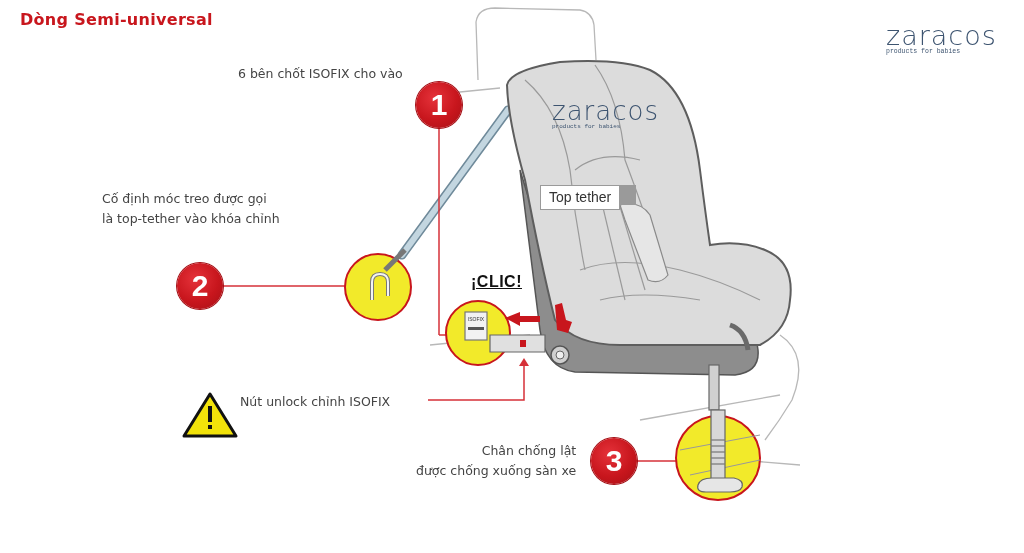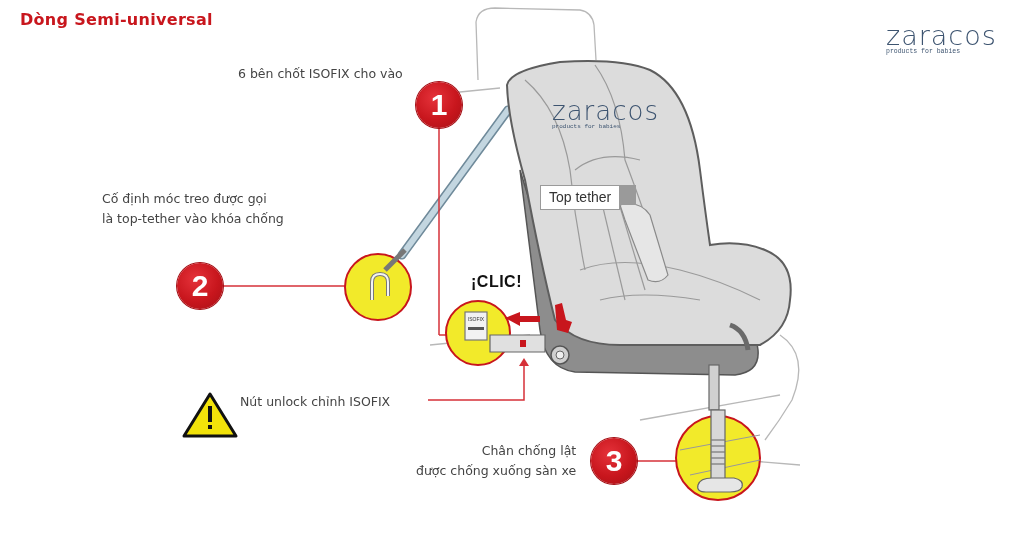--- a/index.html
+++ b/index.html
@@ -36,21 +36,21 @@
   .cap-unlock { left: 240px; top: 392px; }
   .cap3 { left: 416px; top: 441px; text-align: right; }
 
   .tooltip {
     left: 540px; top: 185px; background: #ffffff; border: 1px solid #9a9a9a;
     padding: 3px 8px 4px 8px; font-size: 14px; color: #333333;
     font-family: "Liberation Sans", sans-serif;
   }
   .clic {
     left: 471px; top: 273px; font-size: 16px; font-weight: bold; color: #111;
-    font-family: "Liberation Sans", sans-serif; letter-spacing: 0.5px;
+    font-family: "Liberation Sans", sans-serif; letter-spacing: 0.5px; text-decoration: underline;
   }
   .badge {
     width: 46px; height: 46px; border-radius: 50%;
     background: radial-gradient(circle at 40% 35%, #e5323a 0%, #c8161d 55%, #a60f15 100%);
     color: #fff; font-weight: bold; font-size: 30px;
     display: flex; align-items: center; justify-content: center;
     font-family: "Liberation Sans", sans-serif;
     box-shadow: 0 0 0 1px #a20e14;
   }
   .b1 { left: 416px; top: 82px; }
@@ -164,21 +164,21 @@
   <span class="word">zaracos</span>
   <span class="tag">products for babies</span>
 </div>
 
 <div class="abs caption cap1">
   <div>6 bên chốt ISOFIX cho vào</div>
 </div>
 
 <div class="abs caption cap2">
   <div>Cố định móc treo được gọi</div>
-  <div>là top-tether vào khóa chống</div>
+  <div>là top-tether vào khóa chỉnh</div>
 </div>
 
 <div class="abs caption cap-unlock">Nút unlock chỉnh ISOFIX</div>
 
 <div class="abs caption cap3">
   <div>Chân chống lật</div>
   <div>được chống xuống sàn xe</div>
 </div>
 
 <div class="abs badge b1">1</div>

